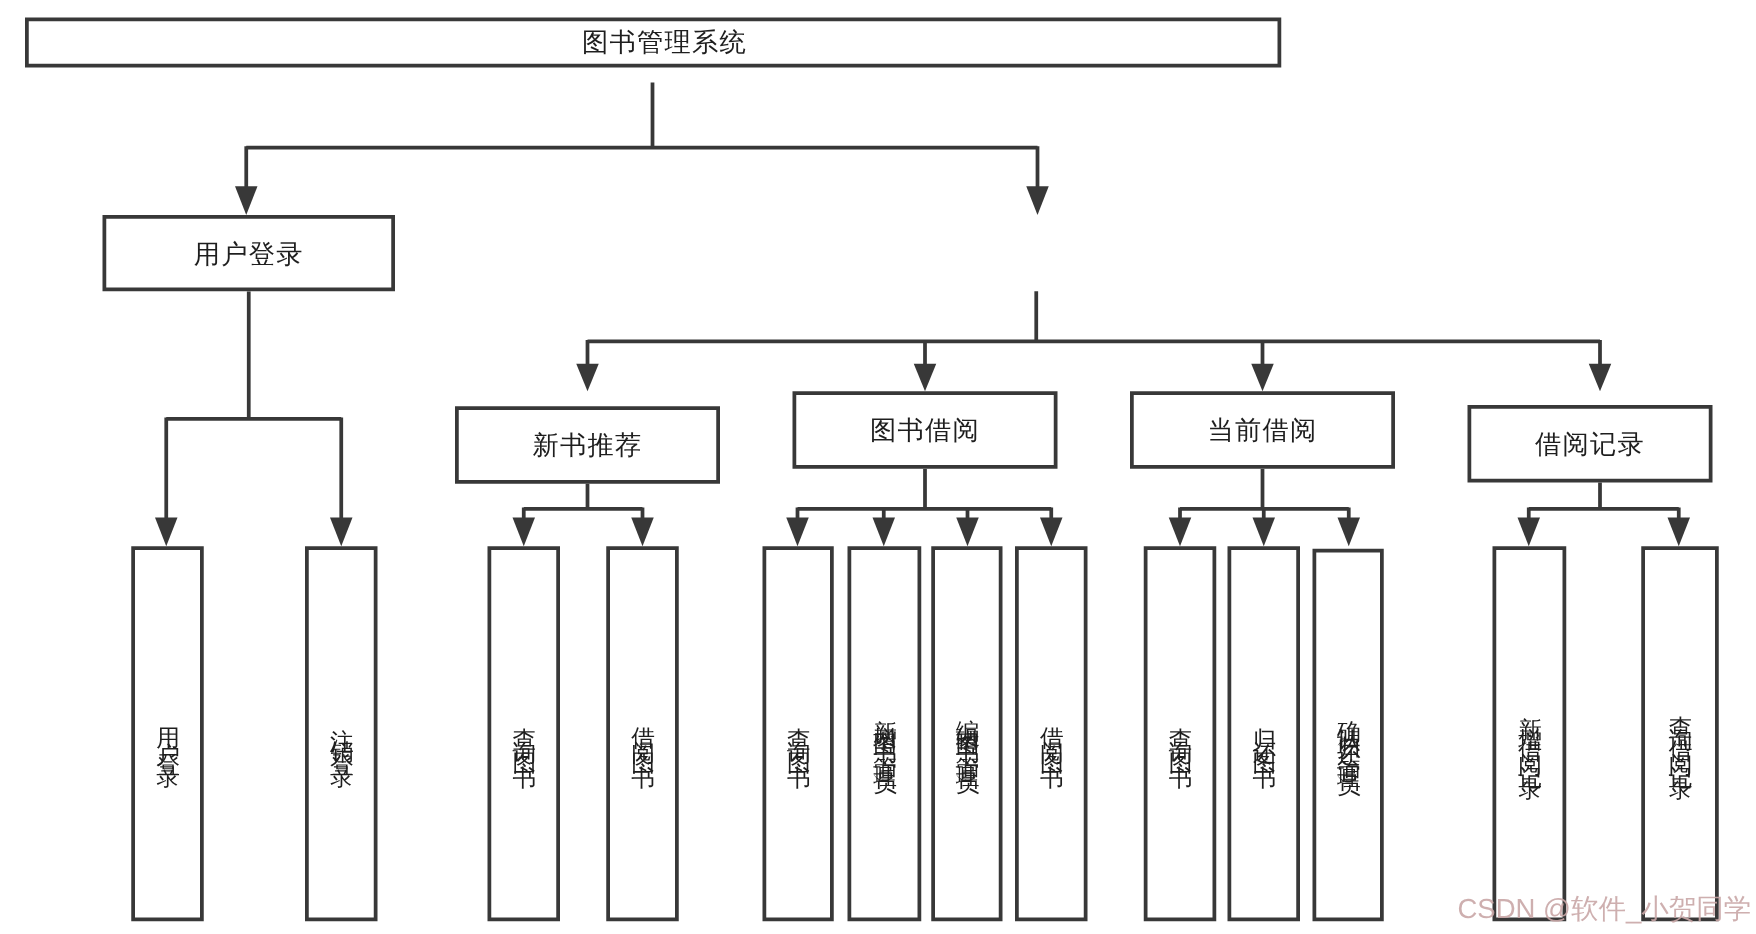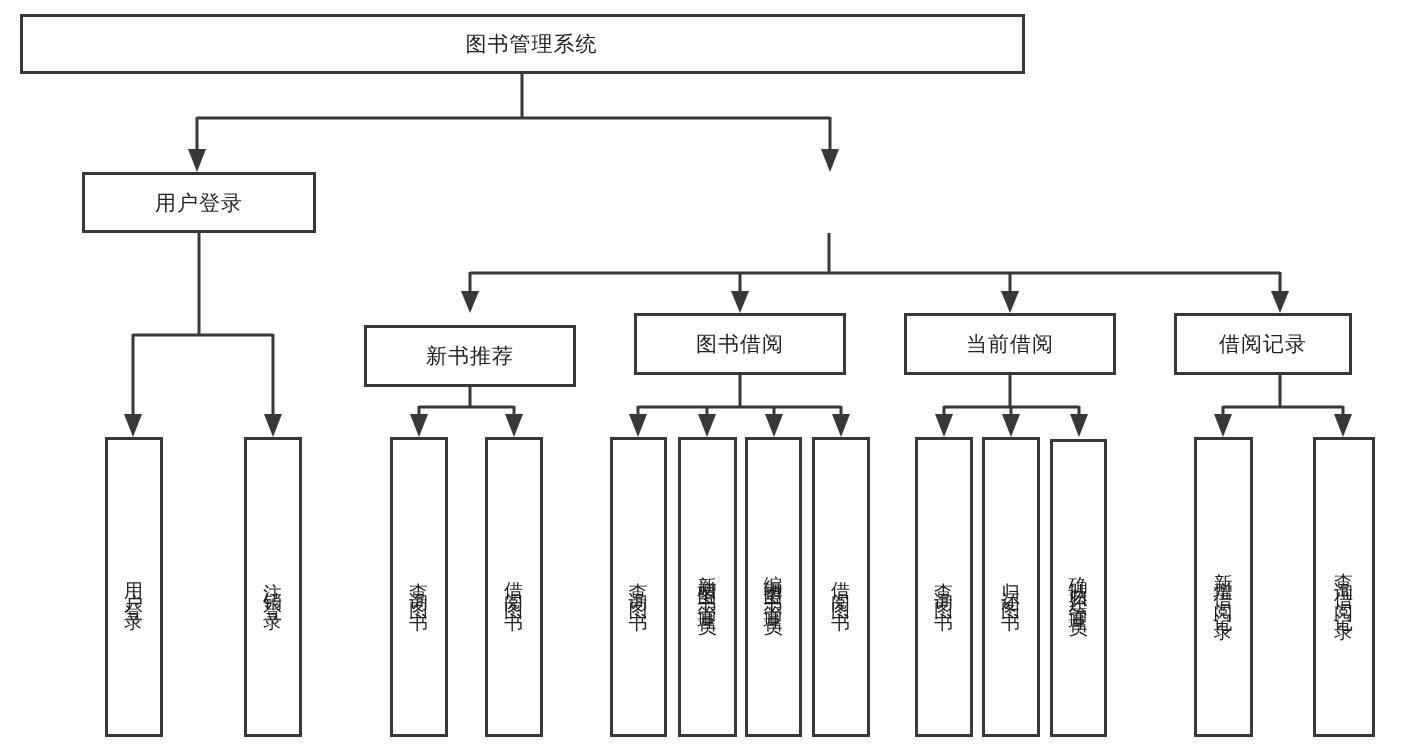--- a/index.html
+++ b/index.html
@@ -70,38 +70,38 @@
 
       <polygon points="935,414 953,414 944,437"></polygon>
       <polygon points="1002,414 1020,414 1011,437"></polygon>
       <polygon points="1070,414 1088,414 1079,437"></polygon>
 
       <polygon points="1214,414 1232,414 1223,437"></polygon>
       <polygon points="1334,414 1352,414 1343,437"></polygon>
     </g>
   </svg>
 
-  <div class="box" style="left:20px; top:14px; width:1005px; height:60px;padding-left:18px;">
+  <div class="box" style="left:20px; top:14px; width:1005px; height:40px;padding-left:18px;">
     <span class="hlabel">图书管理系统</span>
   </div>
 
   <div class="box" style="left:82px; top:172px; width:234px; height:61px;">
     <span class="hlabel">用户登录</span>
   </div>
 
   <div class="box" style="left:364px; top:325px; width:212px; height:62px;">
     <span class="hlabel">新书推荐</span>
   </div>
   <div class="box" style="left:904px; top:313px; width:212px; height:62px;">
     <span class="hlabel">当前借阅</span>
   </div>
   <div class="box" style="left:634px; top:313px; width:212px; height:62px;">
     <span class="hlabel">图书借阅</span>
   </div>
-  <div class="box" style="left:1174px; top:313px; width:178px; height:62px;">
+  <div class="box" style="left:1174px; top:324px; width:196px; height:62px;">
     <span class="hlabel">借阅记录</span>
   </div>
 
   <div class="box" style="left:105px; top:437px; width:58px; height:300px;">
     <span class="vtext">用户登录</span>
   </div>
   <div class="box" style="left:244px; top:437px; width:58px; height:300px;">
     <span class="vtext">注销登录</span>
   </div>
 
@@ -135,14 +135,15 @@
     <span class="vtext">确认归还（管理员）</span>
   </div>
 
   <div class="box" style="left:1194px; top:437px; width:59px; height:300px;">
     <span class="vtext">新增借阅记录</span>
   </div>
   <div class="box" style="left:1313px; top:437px; width:62px; height:300px;">
     <span class="vtext">查询借阅记录</span>
   </div>
 
+  <div class="watermark">CSDN @软件_小贺同学</div>
 
 </div>
 
 </body></html>

